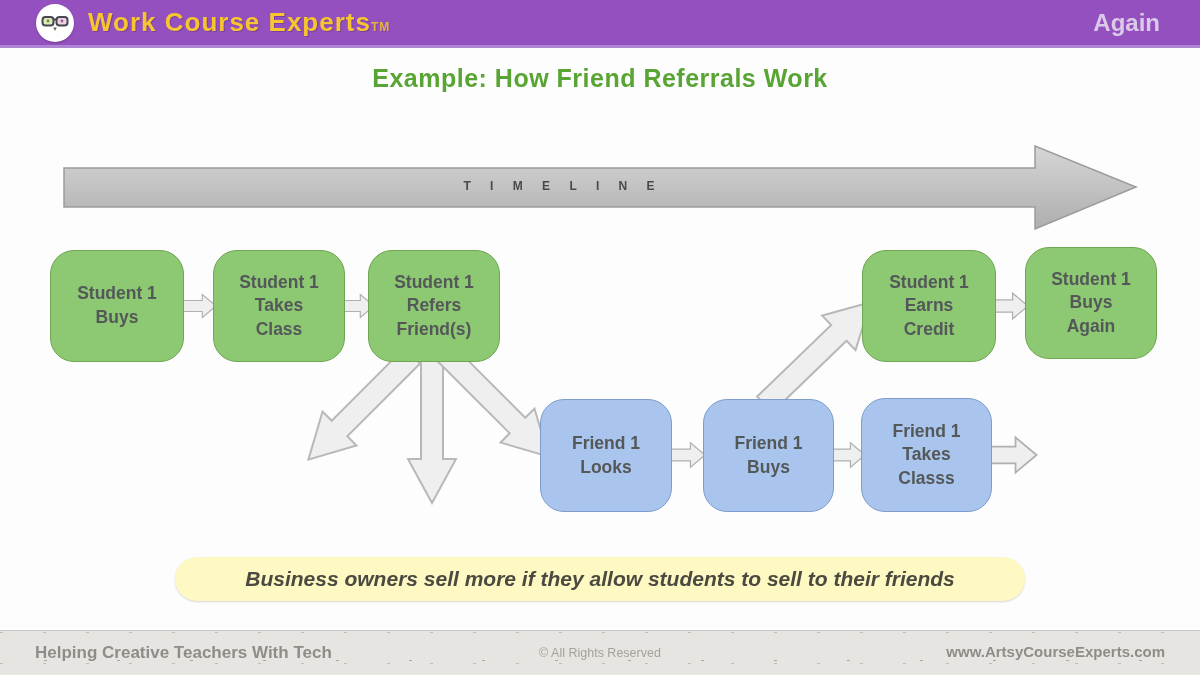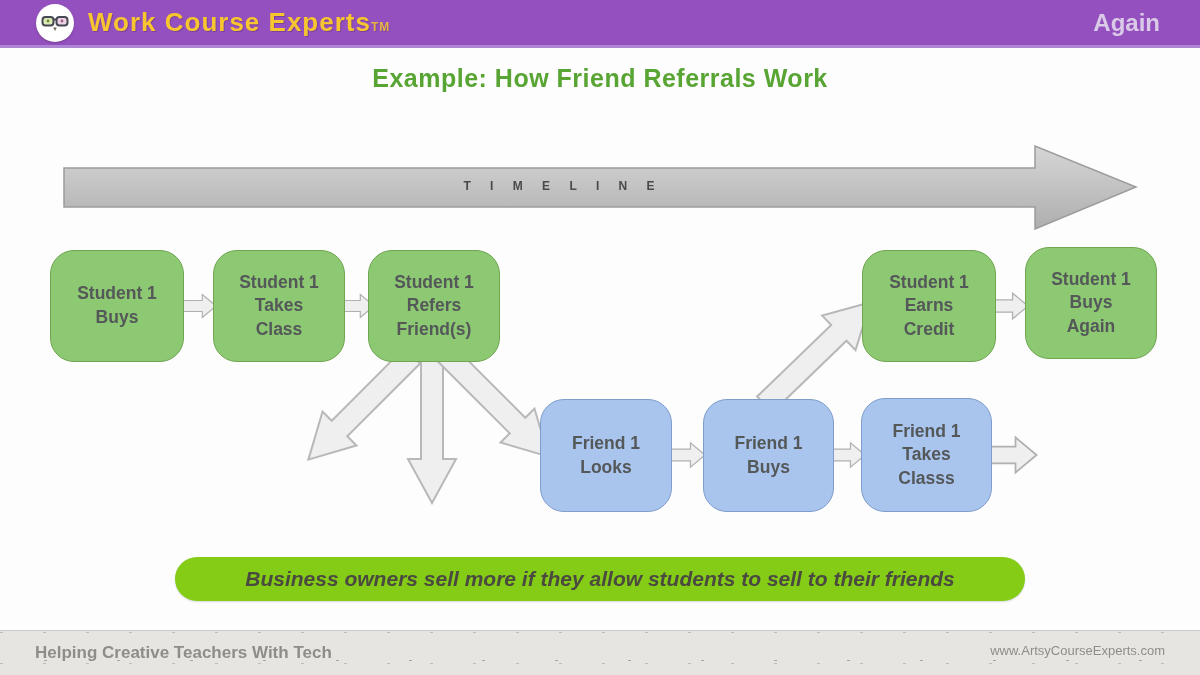--- a/index.html
+++ b/index.html
@@ -64,21 +64,21 @@
   .ar-fg{left:670px;top:428px;}
   .ar-gh{left:830px;top:428px;}
   .ar-hout{left:986px;top:426px;}
   .ar-downleft{left:285px;top:382px;transform:rotate(135deg);}
   .ar-down{left:357px;top:404px;transform:rotate(90deg);}
   .ar-downright{left:422px;top:379px;transform:rotate(45deg);}
   .ar-upright{left:738px;top:327px;transform:rotate(-44deg);}
   
   .banner{
     position:absolute;left:175px;top:557px;width:850px;height:44px;border-radius:22px;
-    background:#84cc16;display:flex;align-items:center;justify-content:center;
+    background:#fef9c3;display:flex;align-items:center;justify-content:center;
     font-size:21px;font-weight:bold;font-style:italic;color:#4a4a40;
     box-shadow:0 1px 2px rgba(0,0,0,.15);
   }
   
   .footer{
     position:absolute;left:0;bottom:0;width:100%;height:44px;
     background-color:#e7e5e1;border-top:1px solid #c9c9c9;
     background-image:
       radial-gradient(#aaa79f 1px, transparent 1.4px),
       radial-gradient(#c0bdb5 1px, transparent 1.3px),
@@ -87,21 +87,21 @@
     background-position:9px 6px,23px 17px,41px 29px;
     margin-top:8px;
   }
   .footer-left{
     position:absolute;left:35px;top:12px;font-size:17px;font-weight:bold;color:#8f8d89;
   }
   .footer-center{
     position:absolute;left:0;top:15px;width:100%;text-align:center;font-size:12.5px;color:#a5a29d;
   }
   .footer-right{
-    position:absolute;right:35px;top:12px;font-size:13px;font-weight:normal;color:#8f8d89;
+    position:absolute;right:35px;top:12px;font-size:15px;font-weight:bold;color:#8f8d89;
   }
 </style>
 </head>
 <body>
 
 <div class="slide">
 
   <div class="header">
     <div class="logo-circle">
       <svg width="32" height="32" viewBox="0 0 32 32">
@@ -184,16 +184,17 @@
   <div class="box blue bx-g">Friend 1
 Buys</div>
   <div class="box blue bx-h">Friend 1
 Takes
 Classs</div>
 
   <div class="banner">Business owners sell more if they allow students to sell to their friends</div>
 
   <div class="footer">
     <div class="footer-left">Helping Creative Teachers With Tech</div>
+    <div class="footer-center">© All Rights Reserved</div>
     <div class="footer-right">www.ArtsyCourseExperts.com</div>
   </div>
 
 </div>
 
 </body></html>

